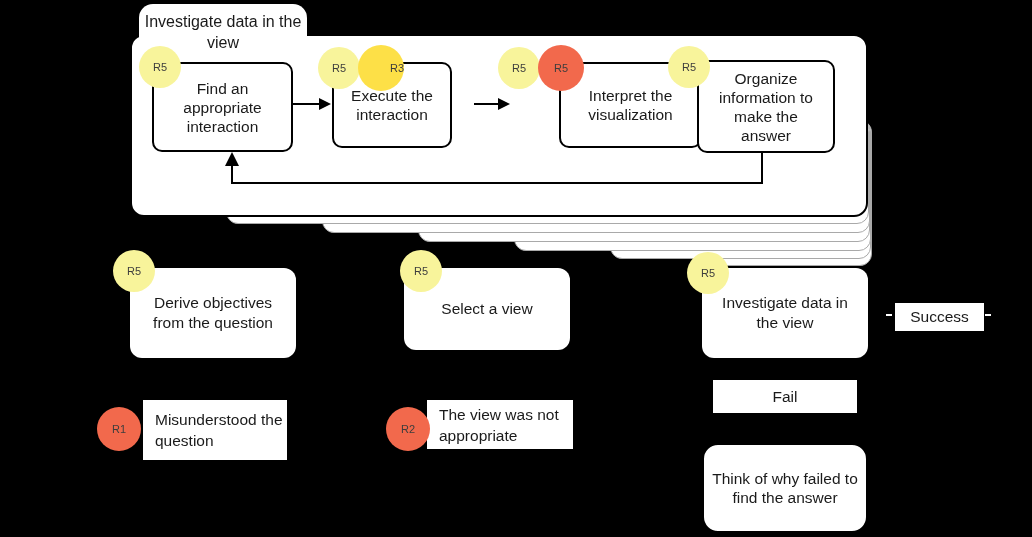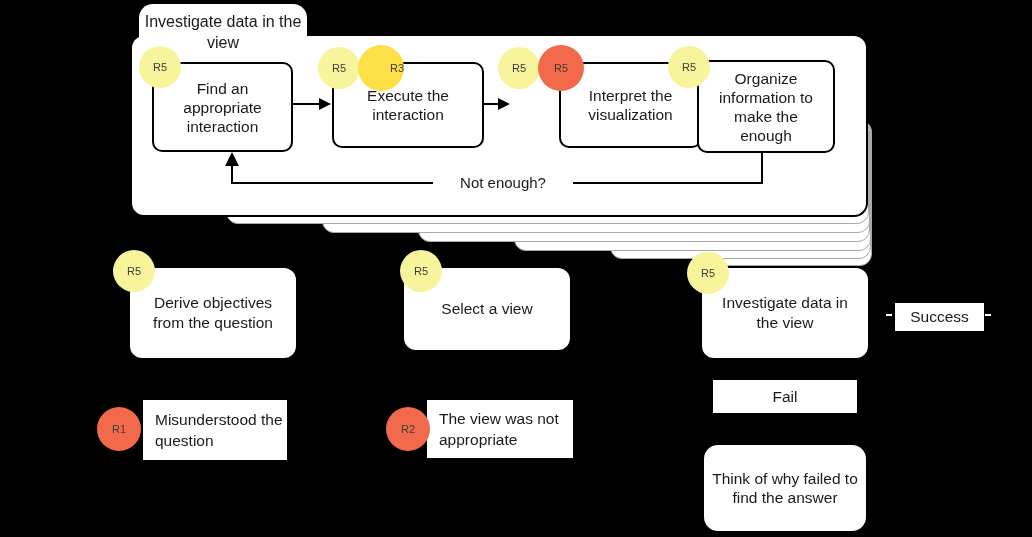--- a/index.html
+++ b/index.html
@@ -56,35 +56,32 @@
   <div class="abs arr-r" style="left:319px;top:98px;"></div>
   <div class="abs line" style="left:474px;top:103px;width:25px;height:2px;"></div>
   <div class="abs arr-r" style="left:498px;top:98px;"></div>
   <div class="abs line" style="left:655px;top:103px;width:29px;height:2px;"></div>
   <div class="abs arr-r" style="left:683px;top:98px;"></div>
 
   <div class="abs line" style="left:761px;top:153px;width:2px;height:31px;"></div>
   <div class="abs line" style="left:231px;top:182px;width:531px;height:2px;"></div>
   <div class="abs line" style="left:231px;top:165px;width:2px;height:19px;"></div>
   <div class="abs arr-u" style="left:225px;top:152px;"></div>
-  <div class="abs loop-label" style="left:433px;top:172px;width:140px;">
-    <span>Not enough?</span>
-  </div>
 
   <div class="abs step" style="left:152px;top:62px;width:141px;height:90px;">
     <span>Find an appropriate interaction</span>
   </div>
-  <div class="abs step" style="left:332px;top:62px;width:152px;height:86px;">
+  <div class="abs step" style="left:332px;top:62px;width:120px;height:86px;">
     <span>Execute the interaction</span>
   </div>
   <div class="abs step" style="left:512px;top:62px;width:143px;height:86px;margin-left:47px;">
     <span>Interpret the visualization</span>
   </div>
   <div class="abs step" style="left:697px;top:60px;width:138px;height:93px;">
-    <span>Organize information to make the enough</span>
+    <span>Organize information to make the answer</span>
   </div>
 
   <div class="abs badge b-sm" style="left: 139px; top: 46px; background-color: rgb(248, 244, 155);">
     <span>R5</span>
   </div>
   <div class="abs badge b-sm" style="left: 318px; top: 47px; background-color: rgb(248, 244, 155);">
     <span>R5</span>
   </div>
   <div class="abs badge b-lg" style="left: 358px; top: 45px; background-color: #fde047; justify-content: flex-end;">
     <span>R3</span>
@@ -130,20 +127,20 @@
   <div class="abs step" style="left:702px;top:443px;width:166px;height:90px;border-radius:16px;">
     <span>Think of why failed to find the answer</span>
   </div>
 
   <div class="abs plain-left" style="left:143px;top:400px;width:144px;height:60px;justify-content:center;">
     <span>Misunderstood the question</span>
   </div>
   <div class="abs badge b-r1" style="left: 97px; top: 407px; background-color: rgb(242, 105, 76);">
     <span>R1</span>
   </div>
-  <div class="abs plain-left" style="left:427px;top:400px;width:146px;height:58px;">
+  <div class="abs plain-left" style="left:427px;top:400px;width:146px;height:49px;">
     <span>The view was not appropriate</span>
   </div>
   <div class="abs badge b-r1" style="left: 386px; top: 407px; background-color: rgb(242, 105, 76);">
     <span>R2</span>
   </div>
 
 </div>
 
 </body></html>

